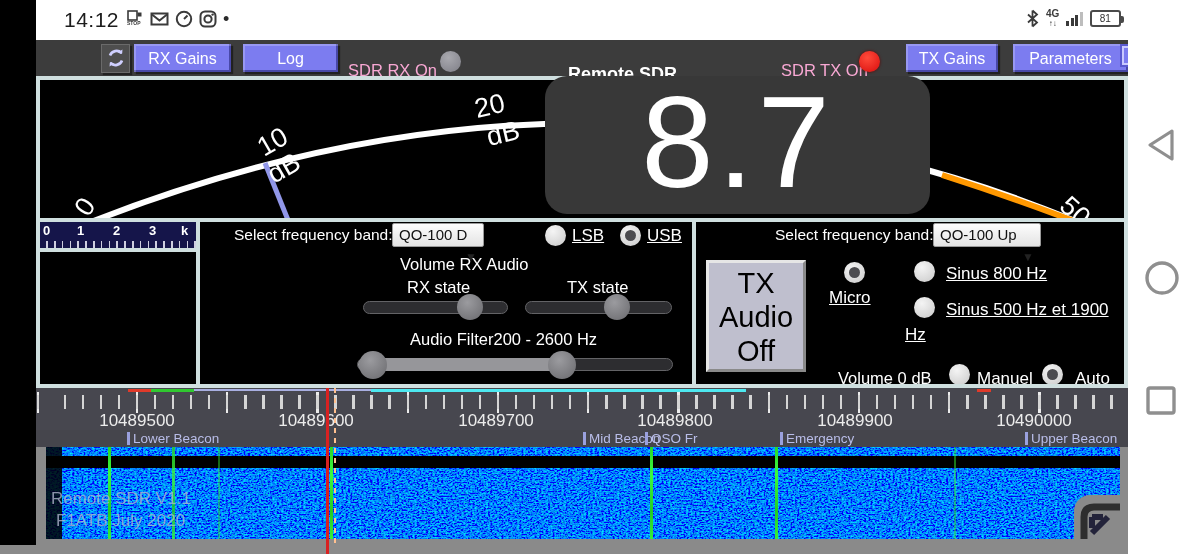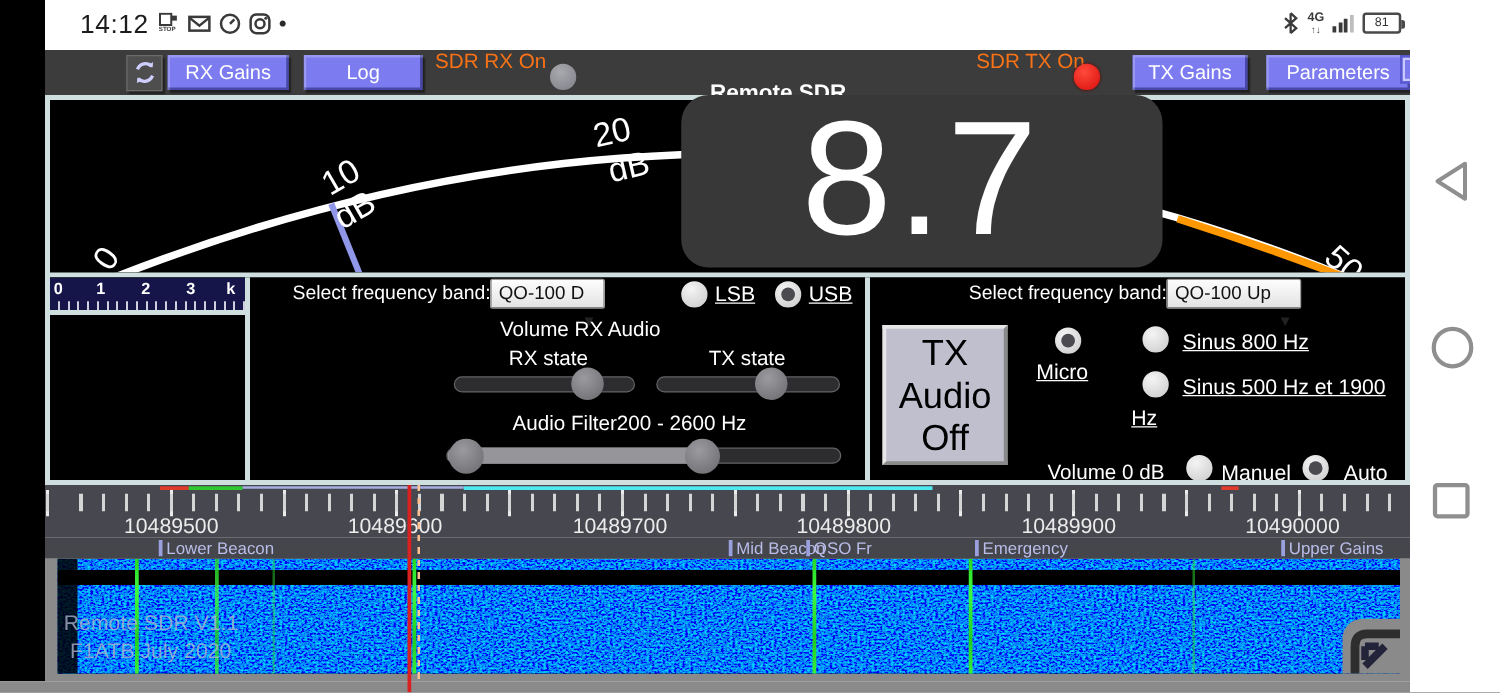--- a/index.html
+++ b/index.html
@@ -22,21 +22,21 @@
   .battery { position:relative; width:31px; height:17px; border:2px solid #4a4a4a; border-radius:3px;
              font-size:10px; color:#333; text-align:center; line-height:13px; }
   .battery::after { content:""; position:absolute; right:-5px; top:4px; width:3px; height:7px; background:#4a4a4a; border-radius:0 2px 2px 0; }
 
   
   .toolbar { left:36px; top:40px; width:1092px; height:36px; background:#3c3c3c; }
   .tb-btn { position:absolute; top:4px; height:28px; background:#7c7cf0; color:#fff; font-size:16px;
             text-align:center; line-height:27px; border:none;
             box-shadow: inset 2px 2px 0 rgba(255,255,255,.22), inset -2px -2px 0 rgba(30,30,110,.55), 2px 2px 1px rgba(0,0,0,.45);
             cursor:pointer; font-family:inherit; }
-  .tb-text { position:absolute; top:0; color:#f97316; font-size:16.5px; }
+  .tb-text { position:absolute; top:21px; color:#f9a8d4; font-size:16.5px; }
   .tb-title { position:absolute; top:24px; color:#fff; font-size:18px; font-weight:bold; }
   .knob { position:absolute; width:21px; height:21px; border-radius:50%; }
   .refresh-btn { position:absolute; left:65px; top:4px; width:29px; height:29px; background:#4e4e4e;
                  border:1px solid #6a6a6a; box-shadow:2px 2px 1px rgba(0,0,0,.45); cursor:pointer; text-align:center; }
   .square-btn { position:absolute; left:1086px; top:6px; width:19px; height:19px; background:#7c7cf0;
                 border:2px solid #c9c9ff; outline:2px solid #5a5ad0; cursor:pointer; }
 
   
   .frame { left:36px; top:76px; width:1092px; height:312px; border:4px solid #cfdfdf; background:#000; }
   .gauge-cell { position:absolute; left:0; top:0; width:1084px; height:138px; background:#000; overflow:hidden; }
@@ -277,21 +277,21 @@
     <span class="freq-label" style="left:579px;">10489800</span>
     <span class="freq-label" style="left:759px;">10489900</span>
     <span class="freq-label" style="left:938px;">10490000</span>
   </div>
 
   <div class="abs marker-band">
     <span class="marker" style="left:91px;">Lower Beacon</span>
     <span class="marker" style="left:547px;">Mid Beacon</span>
     <span class="marker" style="left:609px;">QSO Fr</span>
     <span class="marker" style="left:744px;">Emergency</span>
-    <span class="marker" style="left:989px;">Upper Gains</span>
+    <span class="marker" style="left:989px;">Upper Beacon</span>
   </div>
 
   <div class="abs waterfall">
     <div class="wf-inner">
       <svg width="1074" height="92">
         <defs>
           <filter id="wfnoise" x="0" y="0" width="100%" height="100%">
             <feTurbulence type="fractalNoise" baseFrequency="0.45 0.65" numOctaves="2" seed="11" stitchTiles="stitch"></feTurbulence>
             <feColorMatrix type="matrix" values="0 0 0 0 0   1.7 0 0 0 -0.62   0 2.3 0 0 0.08   0 0 0 0 1"></feColorMatrix>
           </filter>

